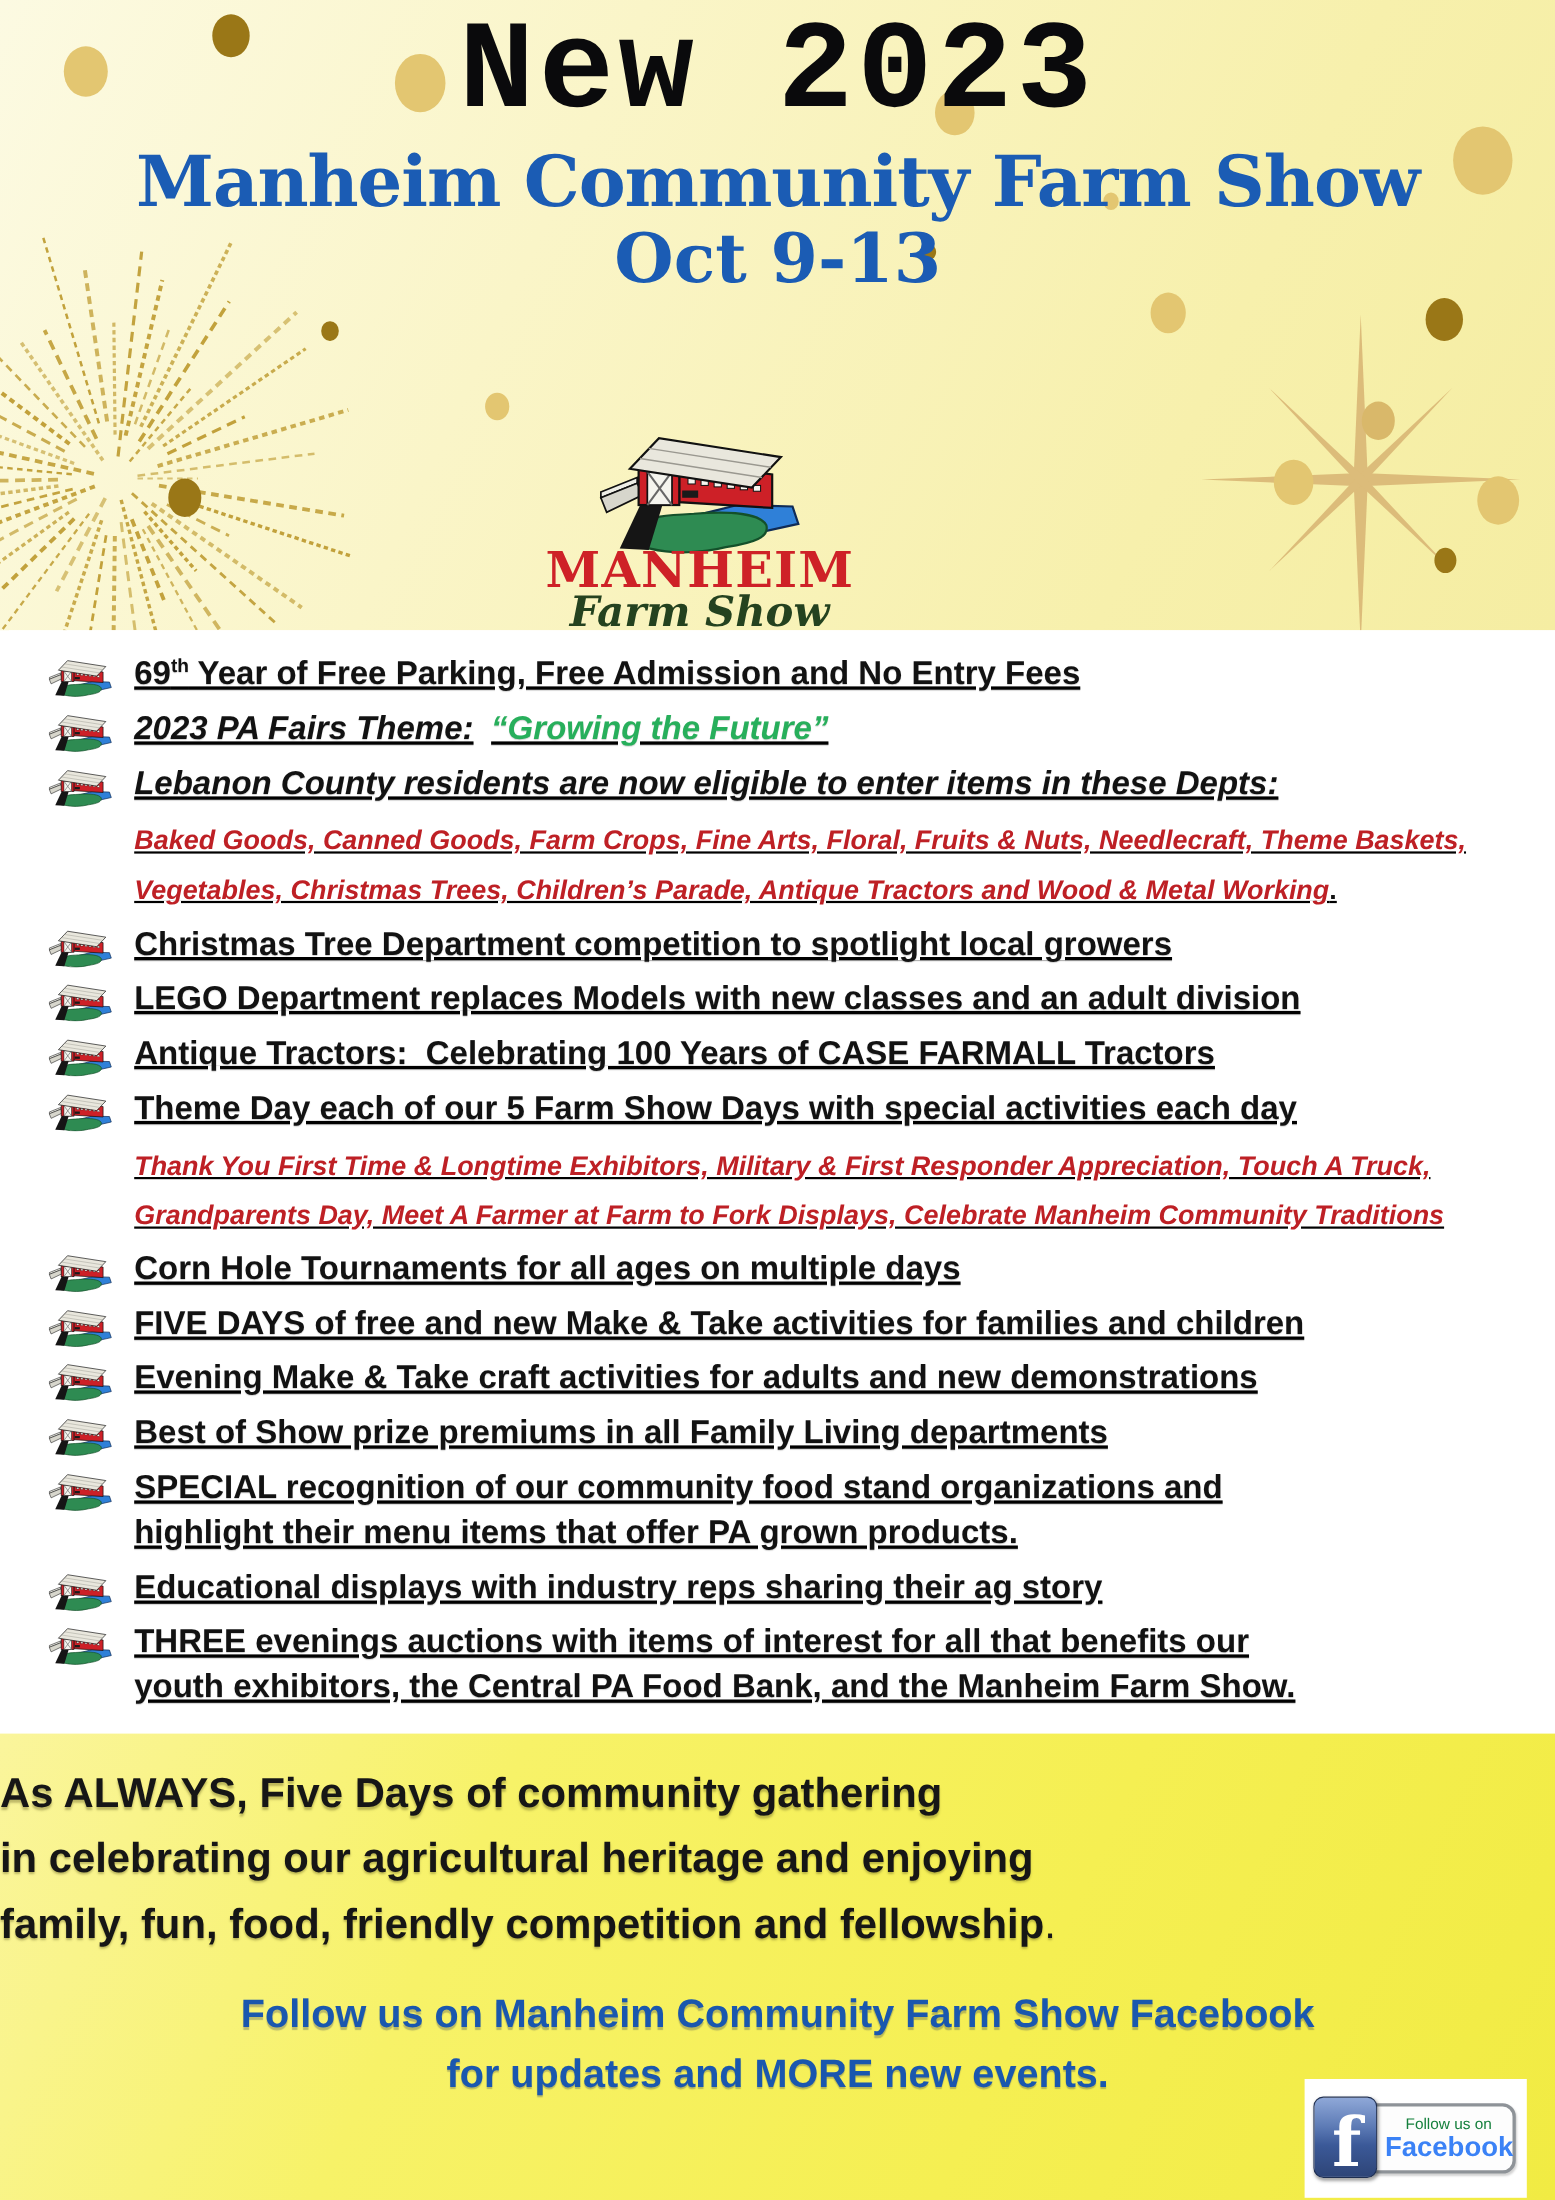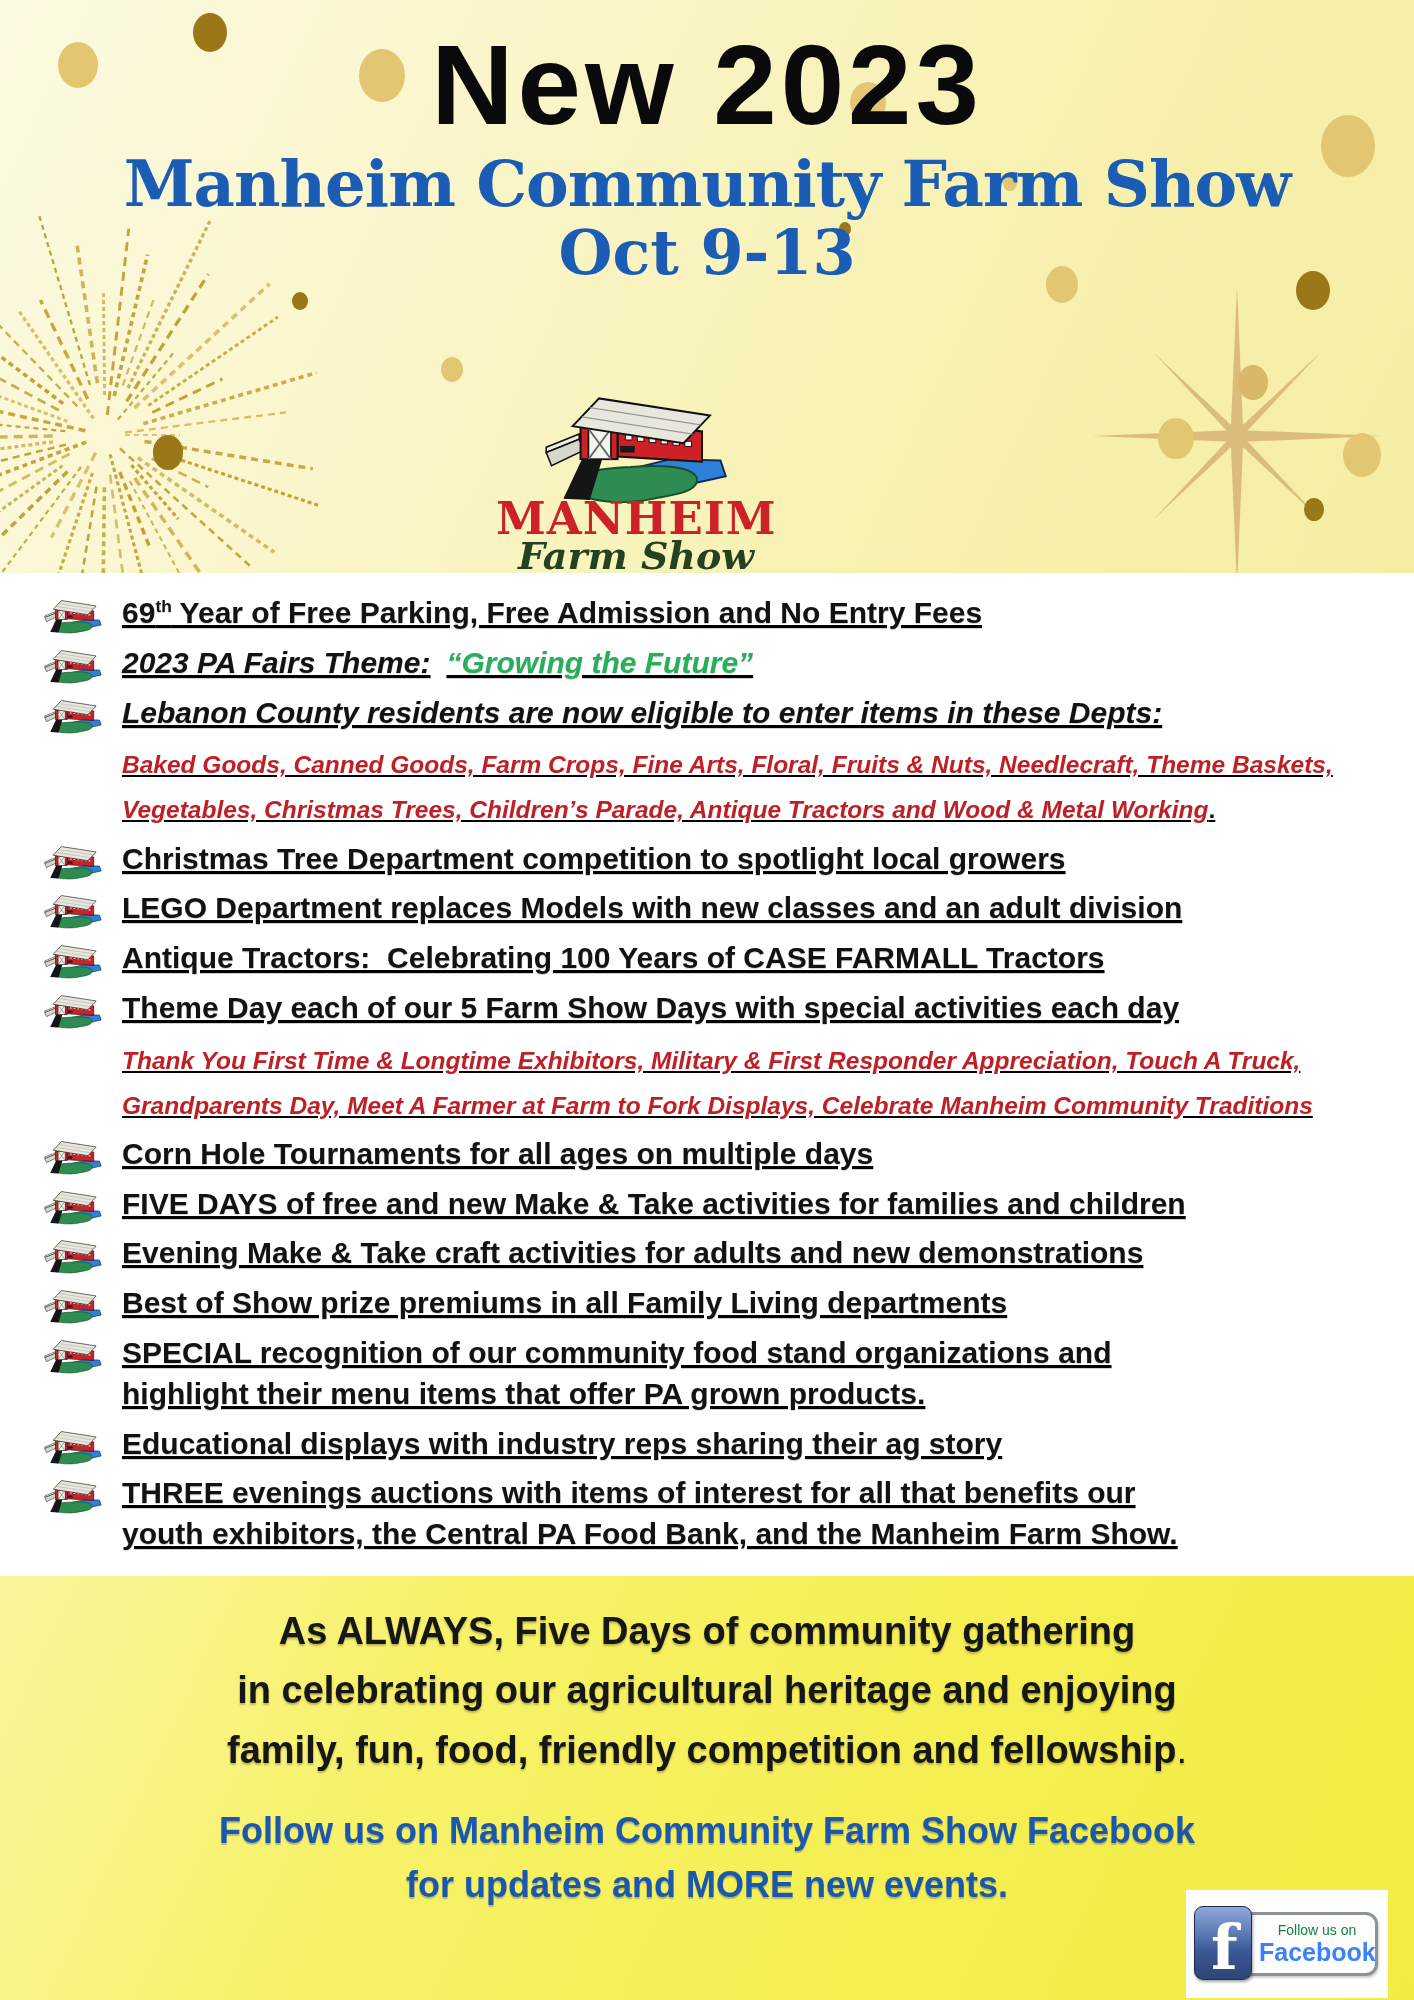--- a/index.html
+++ b/index.html
@@ -14,22 +14,22 @@
   .ftr{position:absolute;left:0;top:1576px;width:1414px;height:424px;
        background:linear-gradient(115deg,#FAF59C 0%,#F7F268 30%,#F5EF52 65%,#F1EB43 100%);}
 
   
   #decor-top{position:absolute;left:0;top:0;width:1414px;height:573px;overflow:hidden;z-index:1;pointer-events:none;}
   .hdr-content,.ftr-content{position:relative;z-index:2;}
   .dot{position:absolute;border-radius:50%;}
   .sparkle{position:absolute;}
 
   
-  .hdr-title{font-family:Liberation Sans, sans-serif;font-weight:700;font-size:114px;line-height:1;
-             letter-spacing:4px;color:#0a0a0c;text-align:center;padding-top:28px;}
+  .hdr-title{font-family:Liberation Mono, monospace;font-weight:700;font-size:114px;line-height:1;
+             letter-spacing:4px;color:#0a0a0c;text-align:center;padding-top:10px;}
   .hdr-sub{font-family:"DejaVu Serif",serif;font-weight:700;font-size:64px;line-height:1;
            color:#1B5CB4;text-align:center;margin-top:10px;letter-spacing:-1px;}
   .hdr-dates{font-family:"DejaVu Serif",serif;font-weight:700;font-size:62px;line-height:1;
              color:#1B5CB4;text-align:center;margin-top:6px;}
   .logo{position:absolute;left:50%;top:372px;width:280px;transform:translateX(calc(-50% - 71px));
         text-align:center;}
   .logo-bridge{width:238px;height:132px;display:block;margin:0 auto;}
   .logo-name{font-family:"DejaVu Serif",serif;font-weight:700;font-size:45px;line-height:0.95;
              color:#CE2127;letter-spacing:1px;margin-top:-6px;}
   .logo-script{font-family:"DejaVu Serif",serif;font-style:italic;font-weight:700;font-size:38px;
@@ -43,21 +43,21 @@
   .row.italic{font-style:italic;}
   .bullet{position:absolute;left:36px;top:-3px;width:58px;height:46px;}
   .sup{font-size:0.58em;vertical-align:super;}
   .prewrap{white-space:pre-wrap;}
   .green{color:#27AF5B;font-style:italic;margin-left:16px;}
   .subgroup{padding-left:114px;margin-bottom:6px;}
   .subline{color:#BE2025;font-style:italic;font-weight:700;font-size:24.5px;line-height:1.84;}
   .blackdot{color:#121212;font-style:normal;}
 
   
-  .f-black{margin-top:26px;text-align:center;font-size:38px;font-weight:700;color:#161616;
+  .f-black{margin-top:26px;text-align:left;font-size:38px;font-weight:700;color:#161616;
            line-height:1.56;text-shadow:0 2px 2px rgba(95,90,30,.4);}
   .f-blue{margin-top:24px;text-align:center;font-size:36px;font-weight:700;color:#1A57AE;
           line-height:1.5;text-shadow:0 2px 1px rgba(25,40,90,.28);}
   .plain{font-weight:400;}
 
   
   .fb-badge{position:absolute;left:1186px;top:314px;width:202px;height:108px;background:#fff;z-index:3;}
   .fb-pill{position:absolute;left:40px;top:22px;width:152px;height:64px;border:3px solid #8E9398;
            border-radius:12px;background:#FDFDFD;box-sizing:border-box;
            box-shadow:1px 2px 2px rgba(0,0,0,.18);z-index:1;}

